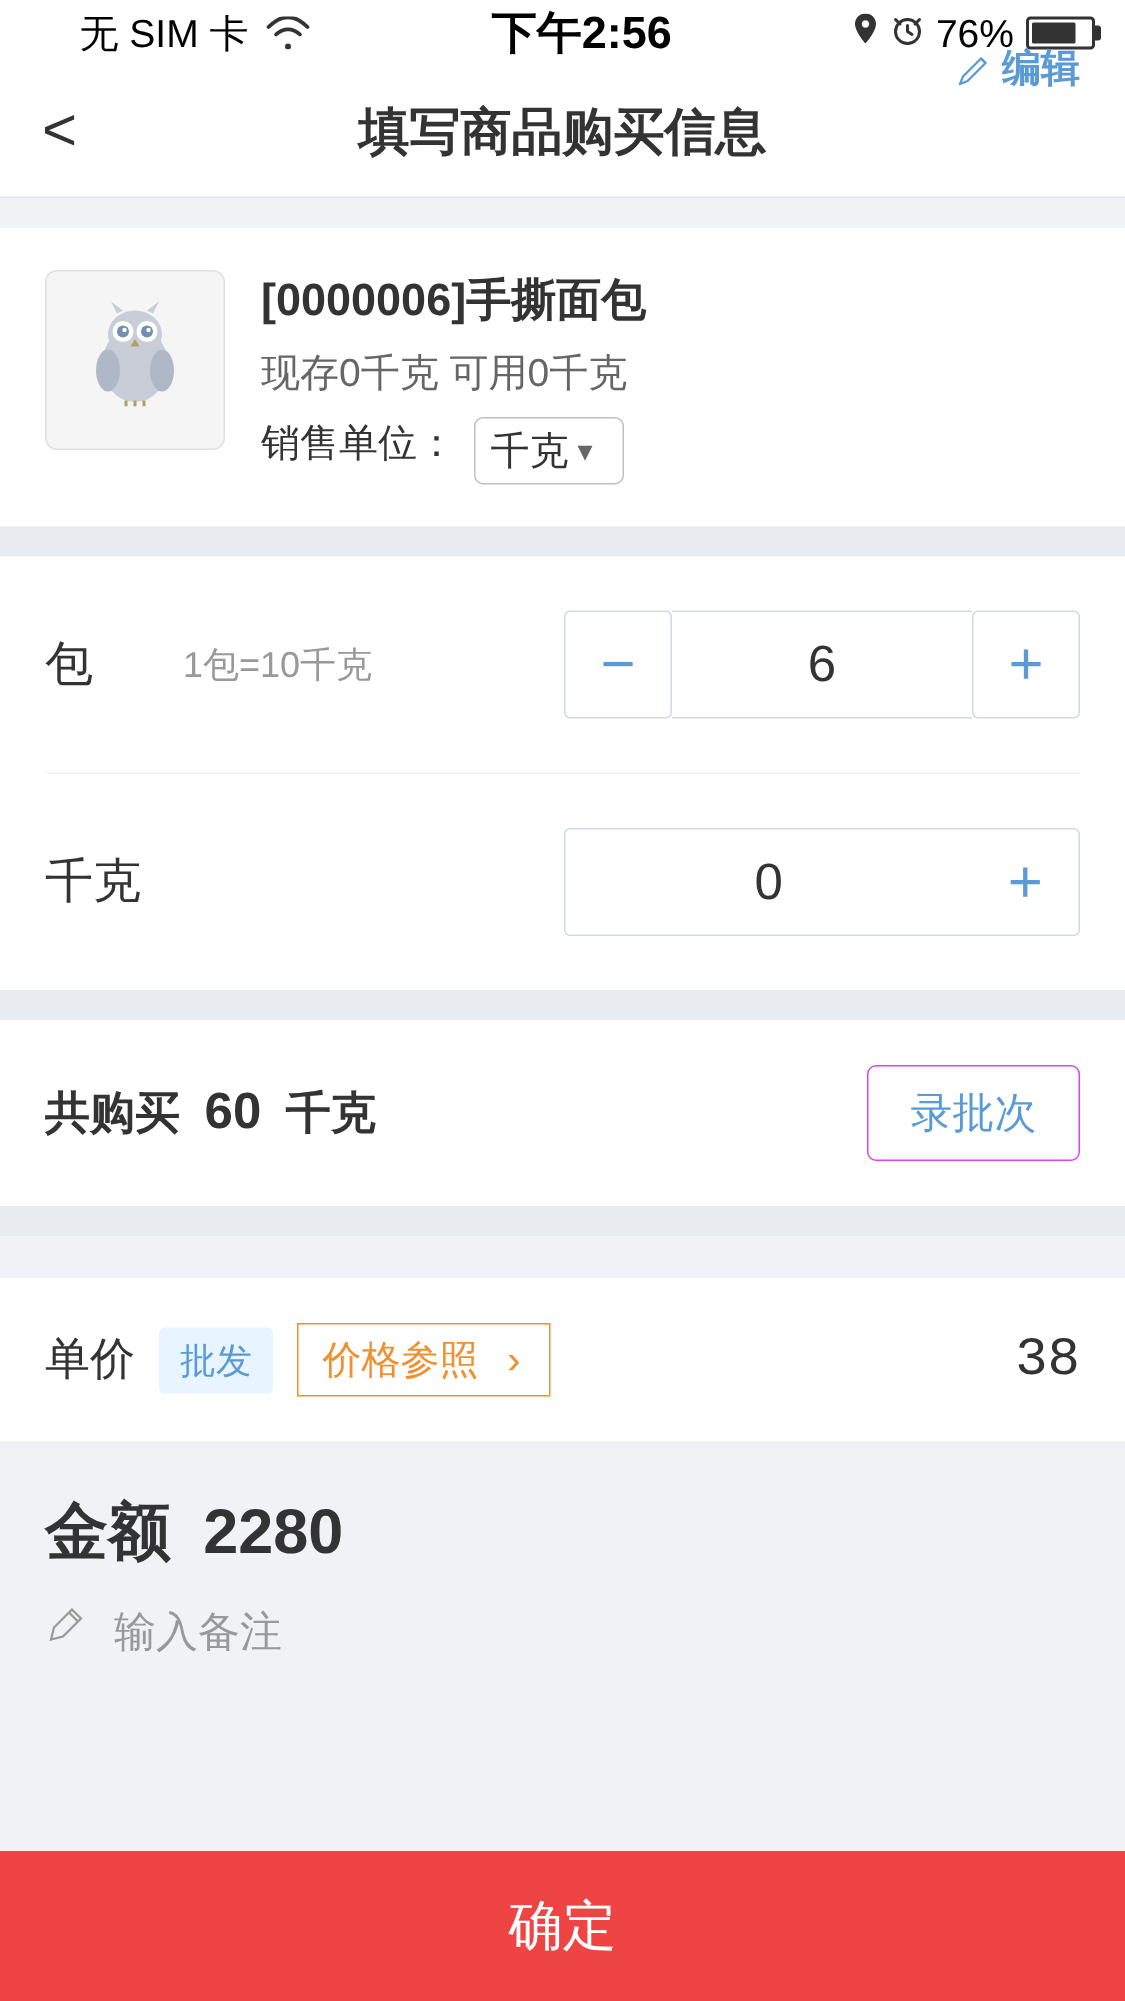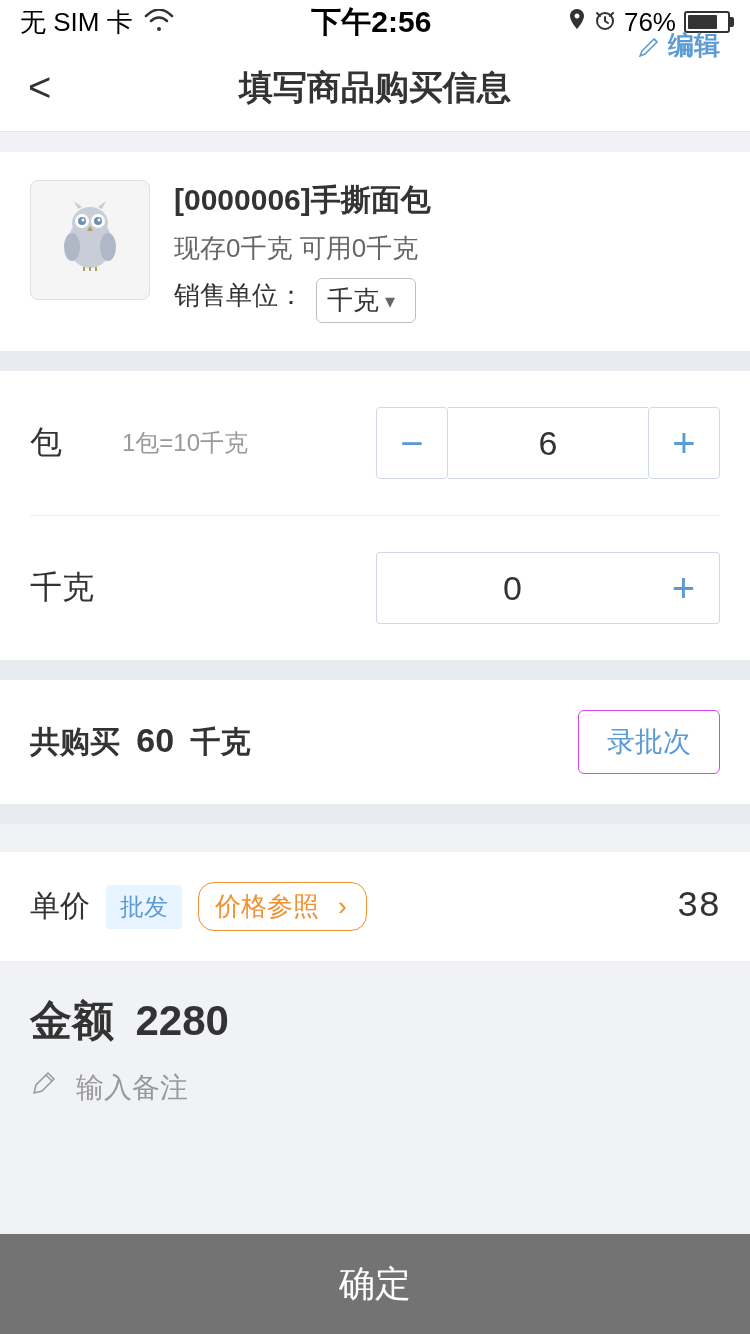--- a/index.html
+++ b/index.html
@@ -16,21 +16,21 @@
     .status-bar {
       height: 44px;
       background: #fff;
       display: flex;
       align-items: center;
       justify-content: space-between;
       padding: 0 20px;
       font-size: 26px;
       font-weight: 500;
     }
-    .status-left { display: flex; align-items: center; gap: 10px; }
+    .status-left { display: flex; align-items: flex-end; gap: 10px; margin-left: 33px; }
     .status-center { font-size: 30px; font-weight: 600; }
     .status-right { display: flex; align-items: center; gap: 8px; font-size: 26px; }
     .battery-icon {
       width: 46px;
       height: 22px;
       border: 2px solid #333;
       border-radius: 3px;
       position: relative;
       display: inline-flex;
       align-items: center;
@@ -273,21 +273,21 @@
     .price-tag {
       background: #e8f4ff;
       border: none;
       border-radius: 4px;
       padding: 6px 14px;
       font-size: 24px;
       color: #5b9bd5;
     }
     .price-ref-btn {
       border: 1px solid #f09030;
-      border-radius: 16px;
+      border-radius: 0;
       padding: 6px 16px;
       font-size: 26px;
       color: #f09030;
       background: #fff;
       cursor: pointer;
       display: flex;
       align-items: center;
       gap: 4px;
     }
     .price-value {
@@ -330,21 +330,21 @@
       background: #f0f2f5;
     }
 
     
     .confirm-btn {
       position: fixed;
       bottom: 0;
       left: 0;
       width: 750px;
       height: 100px;
-      background: #737373;
+      background: #ef4444;
       color: #fff;
       font-size: 36px;
       font-weight: 500;
       display: flex;
       align-items: center;
       justify-content: center;
       cursor: pointer;
       border: none;
     }
   </style>

